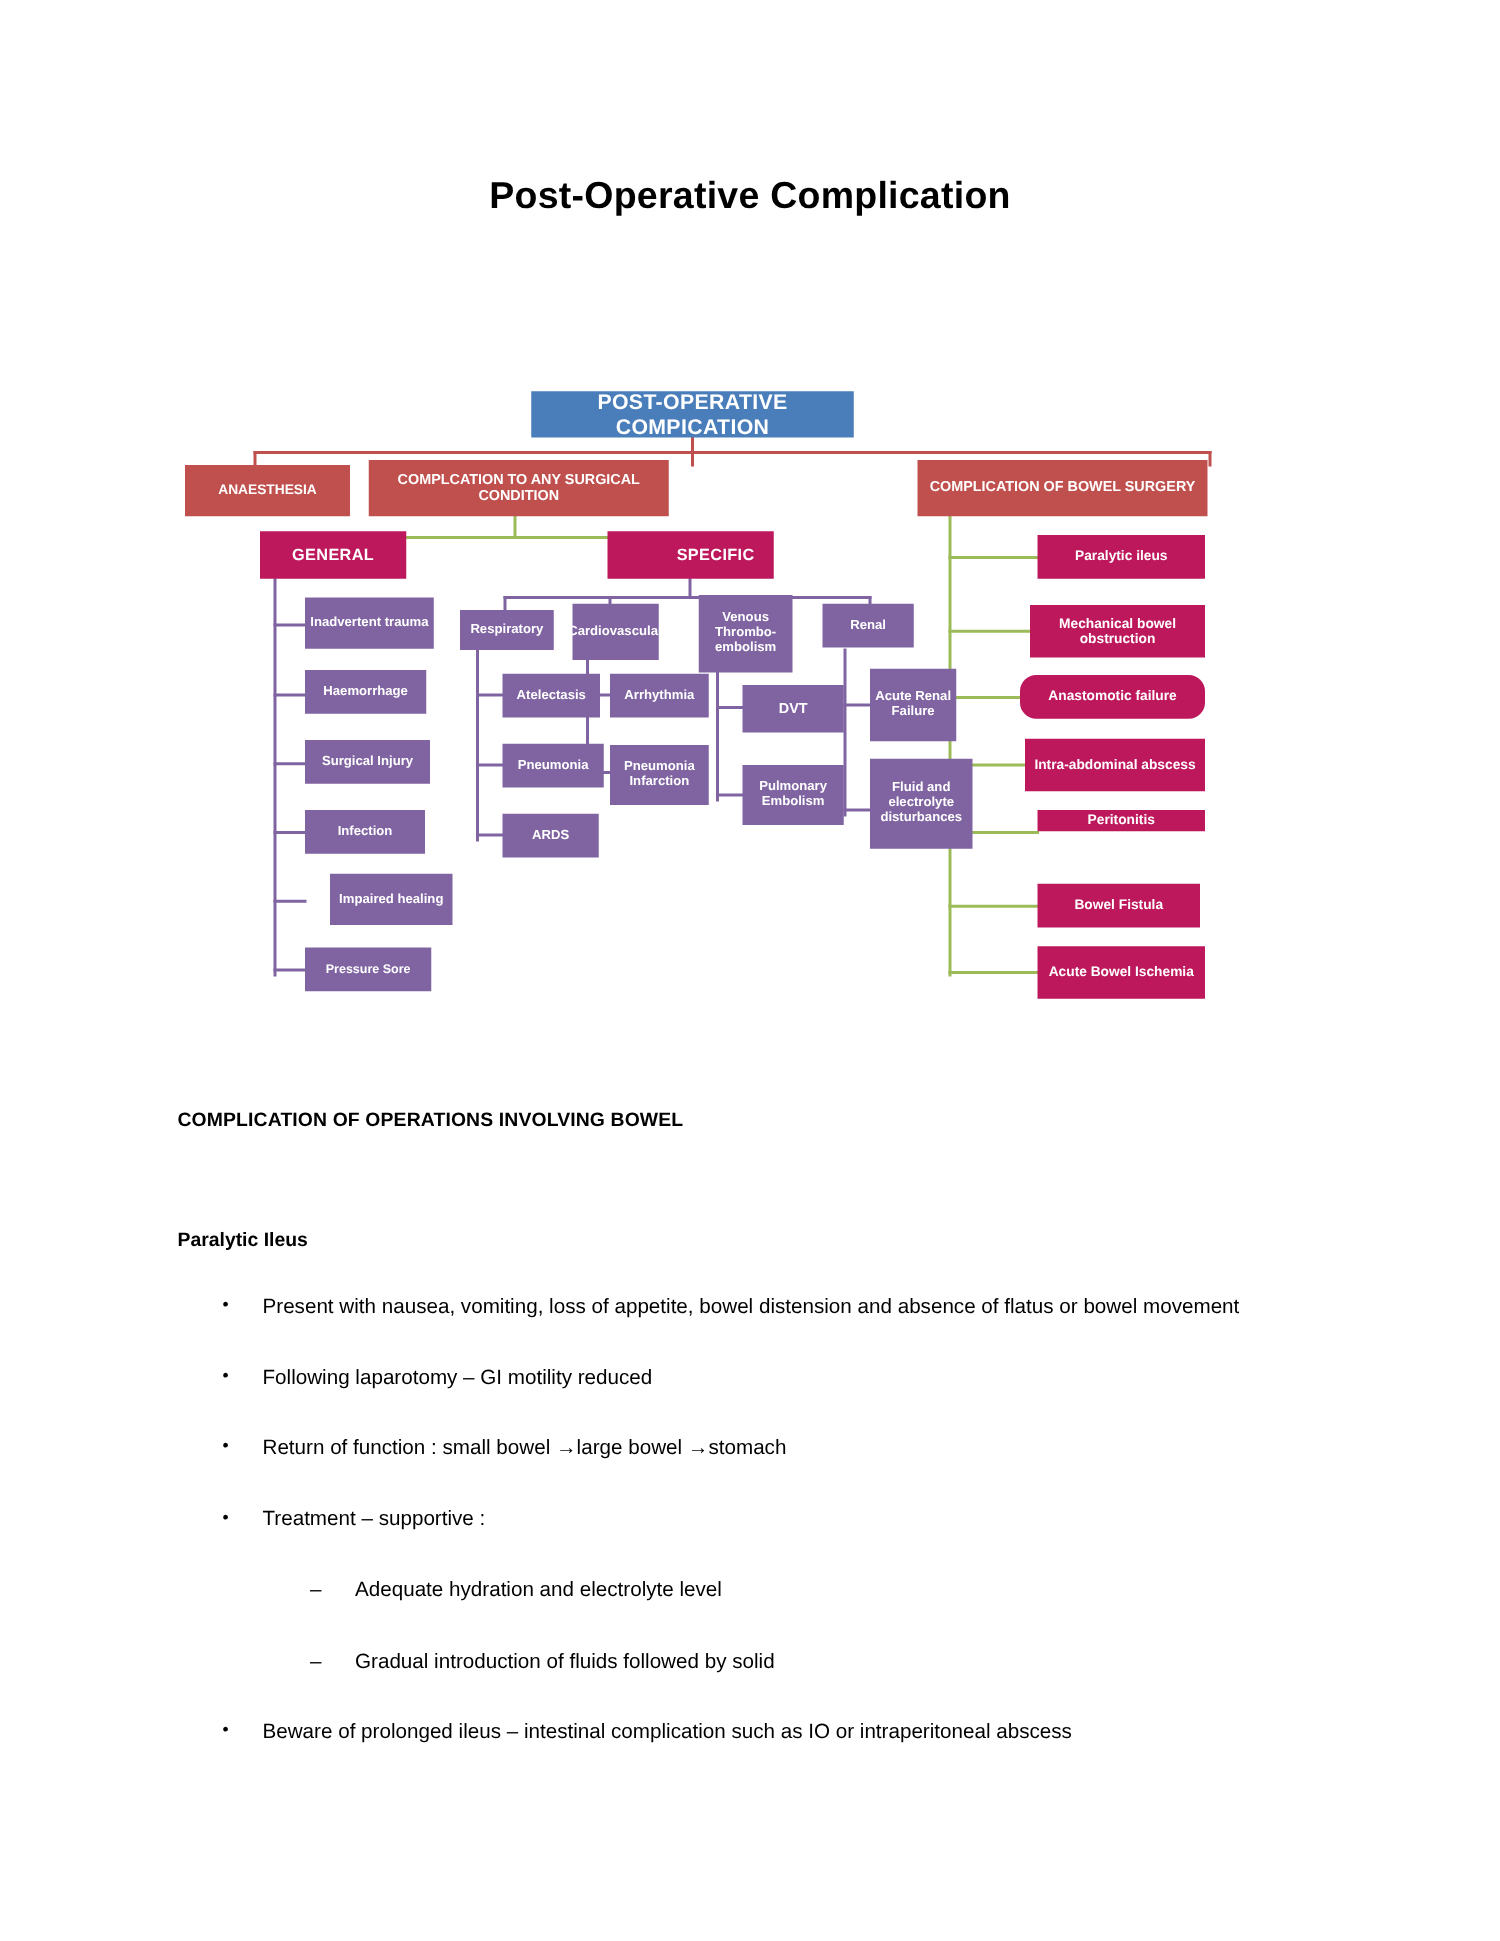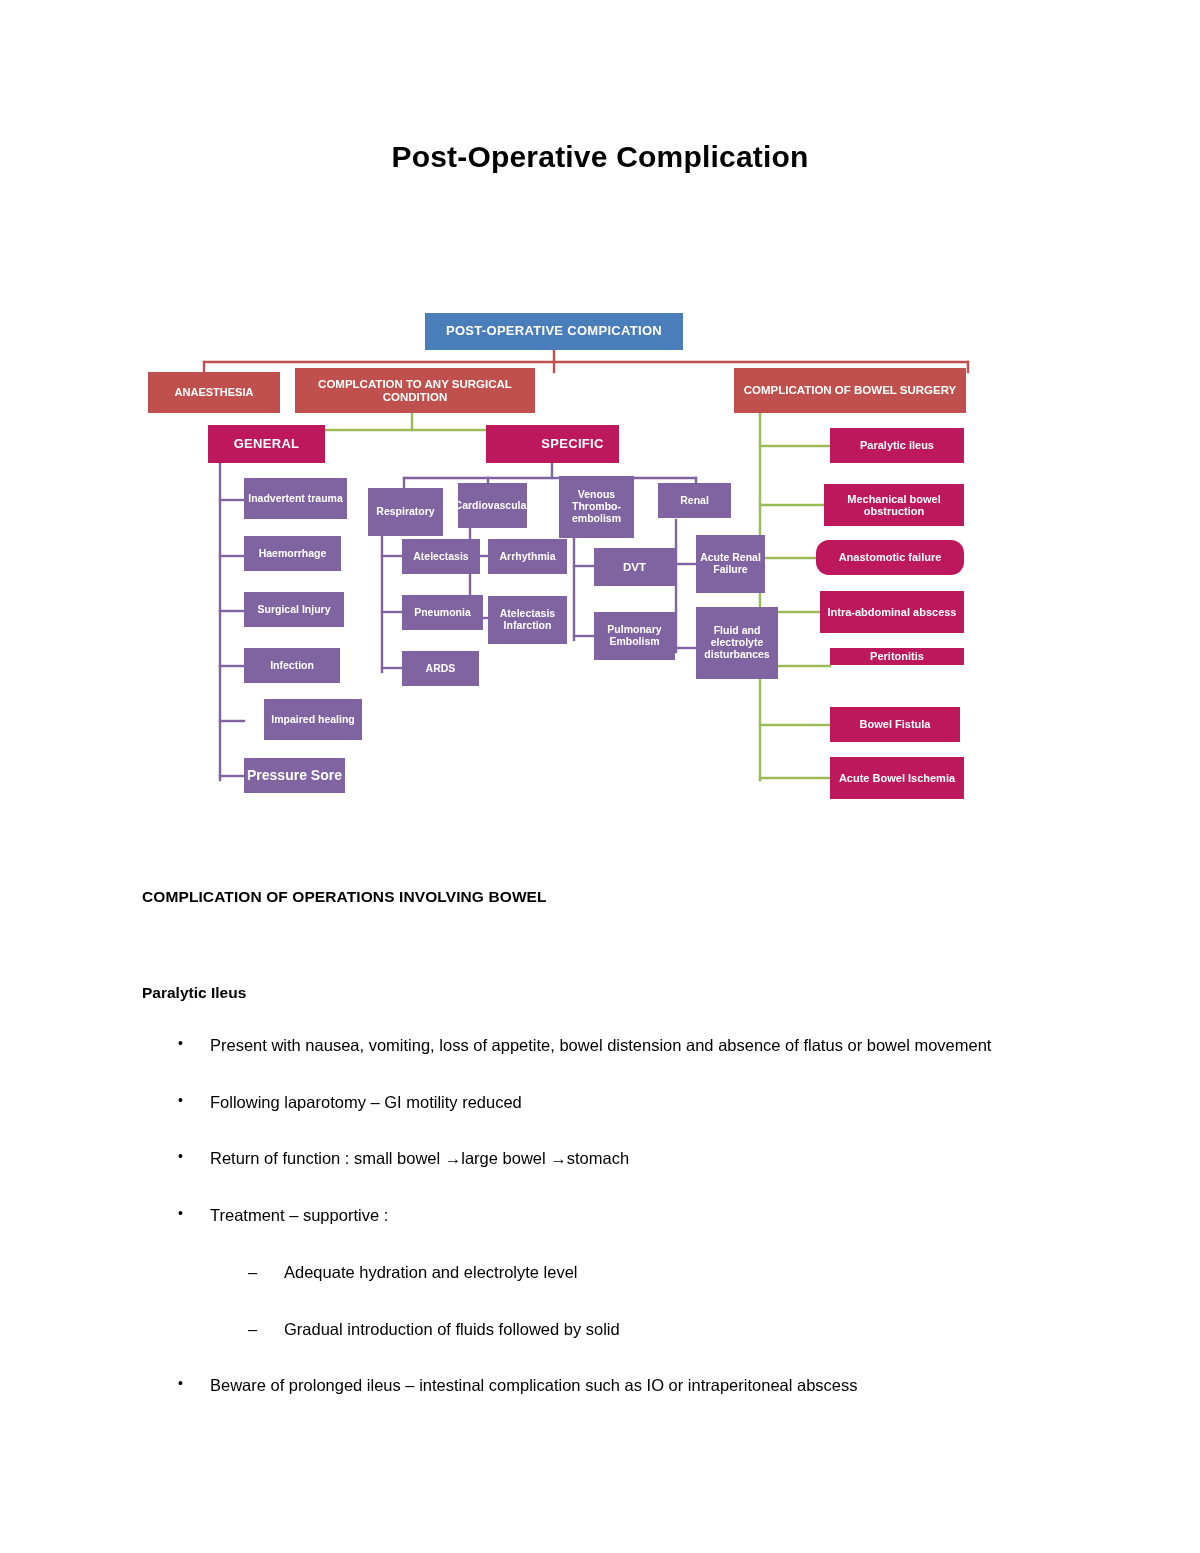--- a/index.html
+++ b/index.html
@@ -190,47 +190,47 @@
         <path d="M620,205 L684,205"></path>
         <path d="M620,258 L676,258"></path>
         <path d="M620,312 L680,312"></path>
         <path d="M620,366 L690,366"></path>
         <path d="M620,425 L690,425"></path>
         <path d="M620,478 L690,478"></path>
       </g>
     </g>
   </svg>
 
-  <div class="node n-blue" style="left:285px; top:13px; width:258px; height:37px; font-size:13px; letter-spacing:.3px;">POST-OPERATIVE COMPICATION</div>
+  <div class="node n-blue" style="left:285px; top:13px; width:258px; height:37px; font-size:17px; letter-spacing:.3px;">POST-OPERATIVE COMPICATION</div>
 
   <div class="node n-red" style="left:8px; top:72px; width:132px; height:41px; font-size:11px;">ANAESTHESIA</div>
   <div class="node n-red" style="left:155px; top:68px; width:240px; height:45px; font-size:11.5px;">COMPLCATION TO ANY SURGICAL CONDITION</div>
   <div class="node n-red" style="left:594px; top:68px; width:232px; height:45px; font-size:11.5px;">COMPLICATION OF BOWEL SURGERY</div>
 
   <div class="node n-green" style="left:68px; top:125px; width:117px; height:38px; font-size:13px; letter-spacing:.3px;">GENERAL</div>
   <div class="node n-green" style="left:346px; top:125px; width:133px; height:38px; font-size:13px; letter-spacing:.3px;padding-left:43px;">SPECIFIC</div>
 
   <div class="node n-purple" style="left:104px; top:178px; width:103px; height:41px; font-size:10.5px;">Inadvertent trauma</div>
   <div class="node n-purple" style="left:104px; top:236px; width:97px; height:35px; font-size:10.5px;">Haemorrhage</div>
   <div class="node n-purple" style="left:104px; top:292px; width:100px; height:35px; font-size:10.5px;">Surgical Injury</div>
   <div class="node n-purple" style="left:104px; top:348px; width:96px; height:35px; font-size:10.5px;">Infection</div>
   <div class="node n-purple" style="left:104px; top:399px; width:98px; height:41px; font-size:10.5px;margin-left:20px;">Impaired healing</div>
-  <div class="node n-purple" style="left:104px; top:458px; width:101px; height:35px; font-size:14px;">Pressure Sore</div>
-
-  <div class="node n-purple" style="left:228px; top:188px; width:75px; height:48px; font-size:10.5px;">Respiratory</div>
+  <div class="node n-purple" style="left:104px; top:458px; width:101px; height:35px; font-size:10px;">Pressure Sore</div>
+
+  <div class="node n-purple" style="left:228px; top:188px; width:75px; height:32px; font-size:10.5px;">Respiratory</div>
   <div class="node n-purple" style="left:318px; top:183px; width:69px; height:45px; font-size:10.5px;">Cardiovascular</div>
   <div class="node n-purple" style="left:419px; top:176px; width:75px; height:62px; font-size:10.5px;">Venous Thrombo-embolism</div>
   <div class="node n-purple" style="left:518px; top:183px; width:73px; height:35px; font-size:10.5px;">Renal</div>
 
   <div class="node n-purple" style="left:262px; top:239px; width:78px; height:35px; font-size:10.5px;">Atelectasis</div>
   <div class="node n-purple" style="left:262px; top:295px; width:81px; height:35px; font-size:10.5px;">Pneumonia</div>
   <div class="node n-purple" style="left:262px; top:351px; width:77px; height:35px; font-size:10.5px;">ARDS</div>
 
   <div class="node n-purple" style="left:348px; top:239px; width:79px; height:35px; font-size:10.5px;">Arrhythmia</div>
-  <div class="node n-purple" style="left:348px; top:296px; width:79px; height:48px; font-size:10.5px;">Atelectasis Infarction</div>
+  <div class="node n-purple" style="left:348px; top:296px; width:79px; height:48px; font-size:10.5px;">Pneumonia Infarction</div>
 
   <div class="node n-purple" style="left:454px; top:248px; width:81px; height:38px; font-size:11.5px;">DVT</div>
   <div class="node n-purple" style="left:454px; top:312px; width:81px; height:48px; font-size:10.5px;">Pulmonary Embolism</div>
 
   <div class="node n-purple" style="left:556px; top:235px; width:69px; height:58px; font-size:10.5px;text-align:center;">Acute Renal Failure</div>
   <div class="node n-purple" style="left:556px; top:307px; width:82px; height:72px; font-size:10.5px;">Fluid and electrolyte disturbances</div>
 
   <div class="node n-green" style="left:690px; top:128px; width:134px; height:35px; font-size:11px;">Paralytic ileus</div>
   <div class="node n-green" style="left:684px; top:184px; width:140px; height:42px; font-size:11px;">Mechanical bowel obstruction</div>
   <div class="node n-green" style="left:676px; top:240px; width:148px; height:35px; font-size:11px;border-radius:13px;">Anastomotic failure</div>

